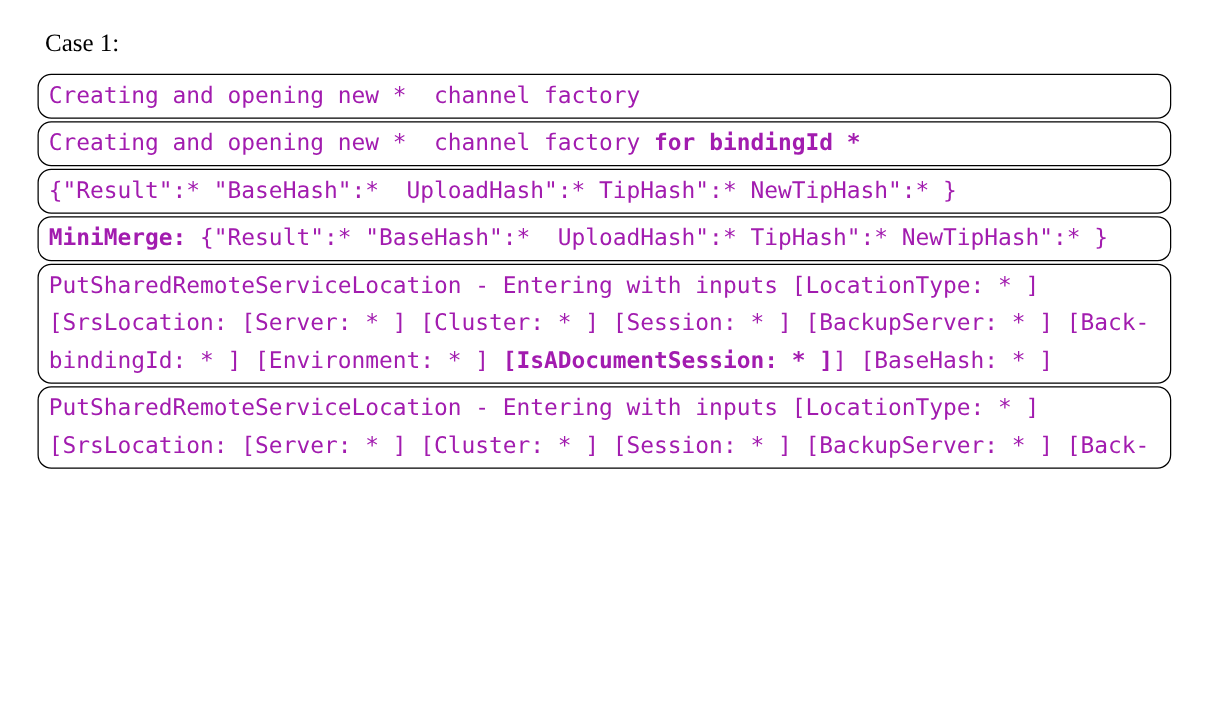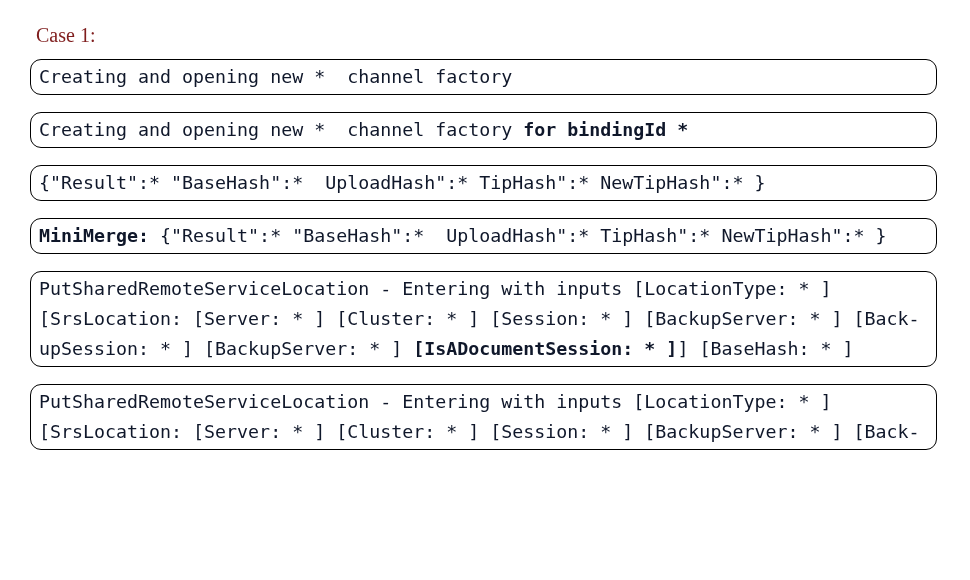--- a/index.html
+++ b/index.html
@@ -15,44 +15,44 @@
     overflow: hidden;
     box-sizing: border-box;
     padding-top: 24px;
     font-family: "DejaVu Sans Mono", monospace;
     color: #000000;
   }
   .case-label {
     font-family: "Liberation Serif", "DejaVu Serif", serif;
     font-size: 20px;
     line-height: 22px;
-    color: #7f1d1d;
+    color: #000000;
     margin: 20px 0 13px 36px;
   }
   .case-label:first-child {
     margin-top: 0;
   }
   .tbox {
     box-sizing: border-box;
     margin-left: 30px;
     width: 907px;
     border: 1.6px solid #000000;
     border-radius: 11px;
     background: #ffffff;
     padding: 2px 8px;
   }
   .tbox + .tbox {
-    margin-top: 17px;
+    margin-top: 2px;
   }
   .tline {
     white-space: pre;
     font-family: "DejaVu Sans Mono", monospace;
     font-size: 18.3px;
     line-height: 30px;
-    color: #0f172a;
+    color: #a21caf;
   }
   .tline .b {
     font-weight: 700;
   }
 </style>
 </head>
 <body>
 
 <div id="canvas">
     <div class="case-label">Case 1:</div>
@@ -64,19 +64,19 @@
     </div>
     <div class="tbox">
       <div class="tline"><span>{"Result":* "BaseHash":*  UploadHash":* TipHash":* NewTipHash":* }</span></div>
     </div>
     <div class="tbox">
       <div class="tline"><span class="b">MiniMerge:</span><span> {"Result":* "BaseHash":*  UploadHash":* TipHash":* NewTipHash":* }</span></div>
     </div>
     <div class="tbox">
       <div class="tline"><span>PutSharedRemoteServiceLocation - Entering with inputs [LocationType: * ]</span></div>
       <div class="tline"><span>[SrsLocation: [Server: * ] [Cluster: * ] [Session: * ] [BackupServer: * ] [Back-</span></div>
-      <div class="tline"><span>upSession: * ] [BackupServer: * ] </span><span class="b">[IsADocumentSession: * ]</span><span>] [BaseHash: * ]</span></div>
+      <div class="tline"><span>bindingId: * ] [Environment: * ] </span><span class="b">[IsADocumentSession: * ]</span><span>] [BaseHash: * ]</span></div>
     </div>
     <div class="tbox">
       <div class="tline"><span>PutSharedRemoteServiceLocation - Entering with inputs [LocationType: * ]</span></div>
       <div class="tline"><span>[SrsLocation: [Server: * ] [Cluster: * ] [Session: * ] [BackupServer: * ] [Back-</span></div>
     </div>
   </div>
 
 </body></html>

